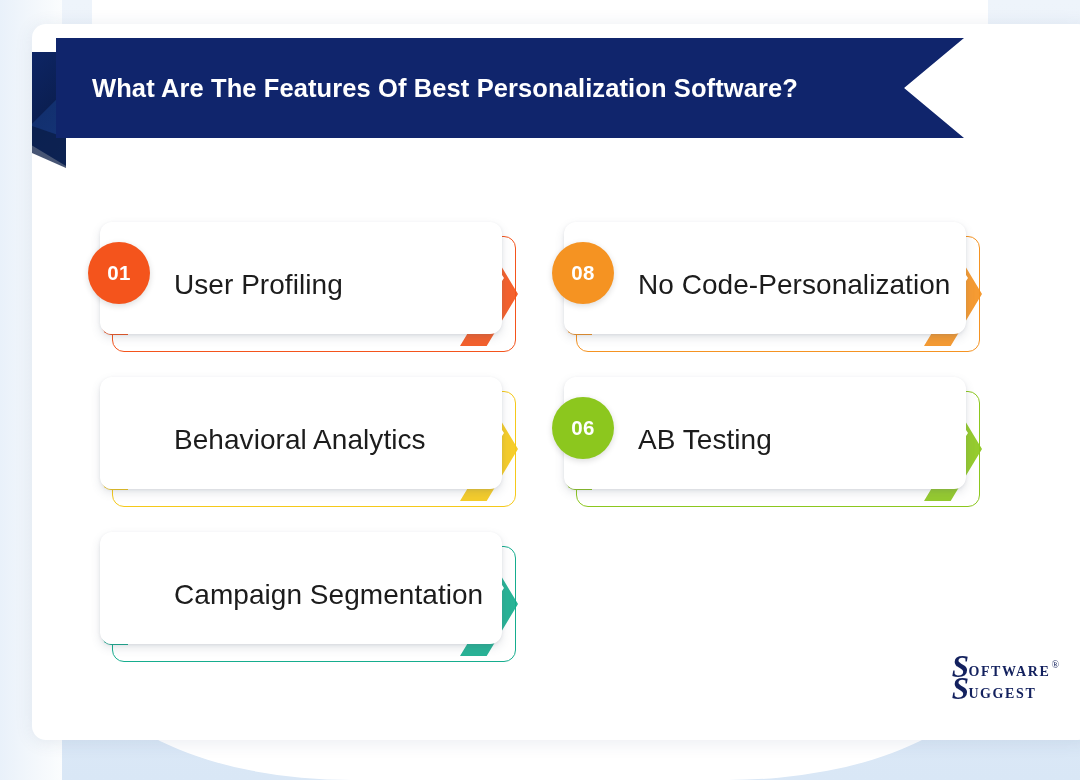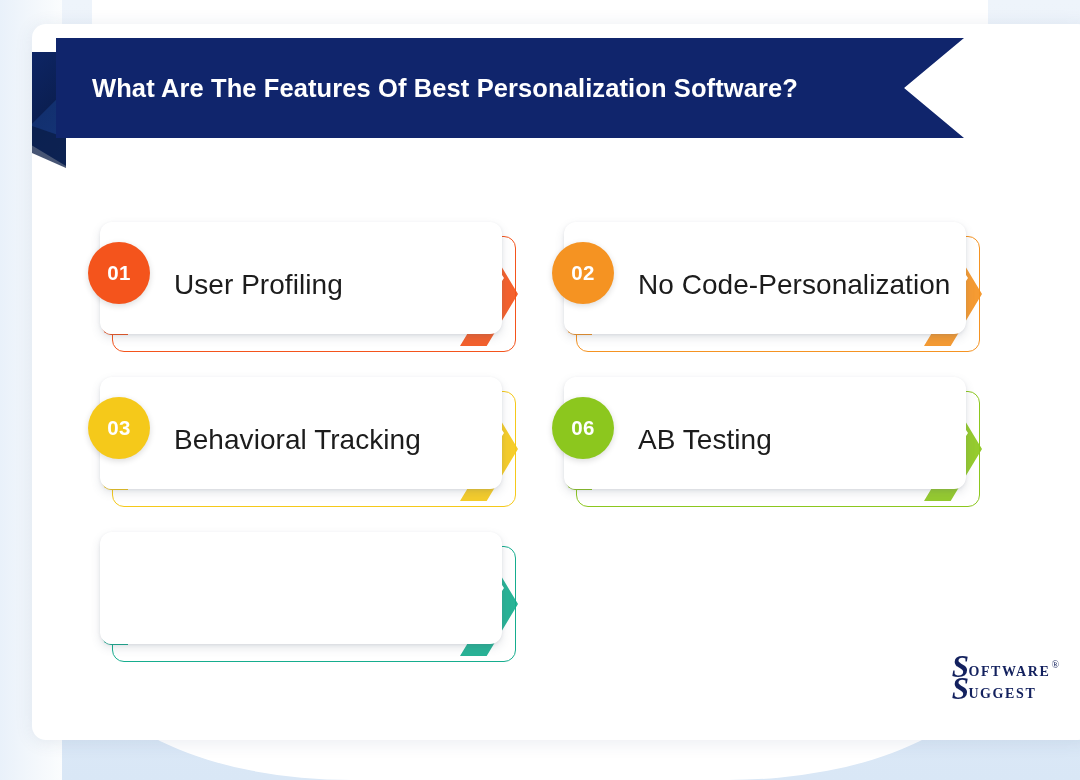--- a/index.html
+++ b/index.html
@@ -281,50 +281,50 @@
       <div class="card-badge">01</div>
       <div class="card-label">User Profiling</div>
     </div>
 
     <div class="card" style="--c: #f59322;">
       <div class="card-outline"></div>
       <div class="card-bracket"></div>
       <div class="card-arrow-back"></div>
       <div class="card-panel"></div>
       <div class="card-panel-wedge"></div>
-      <div class="card-badge">02</div>
+      <div class="card-badge">08</div>
       <div class="card-label">No Code-Personalization</div>
     </div>
 
     <div class="card" style="--c: #f5c91a;">
       <div class="card-outline"></div>
       <div class="card-bracket"></div>
       <div class="card-arrow-back"></div>
       <div class="card-panel"></div>
       <div class="card-panel-wedge"></div>
-      <div class="card-badge">03</div>
-      <div class="card-label">Behavioral Tracking</div>
+      <div class="card-label">Behavioral Analytics</div>
     </div>
 
     <div class="card" style="--c: #8cc71e;">
       <div class="card-outline"></div>
       <div class="card-bracket"></div>
       <div class="card-arrow-back"></div>
       <div class="card-panel"></div>
       <div class="card-panel-wedge"></div>
       <div class="card-badge">06</div>
       <div class="card-label">AB Testing</div>
     </div>
 
     <div class="card" style="--c: #16ad8e;">
       <div class="card-outline"></div>
       <div class="card-bracket"></div>
       <div class="card-arrow-back"></div>
       <div class="card-panel"></div>
       <div class="card-panel-wedge"></div>
+      <div class="card-label">Campaign Segmentation</div>
     </div>
 
 
   </div>
 
   <div id="logo" style="color: rgb(19, 33, 94);">
     <div class="logo-row">
       <span class="logo-cap">S</span>
       <span class="logo-rest">oftware</span>
       <span class="logo-reg">®</span>

